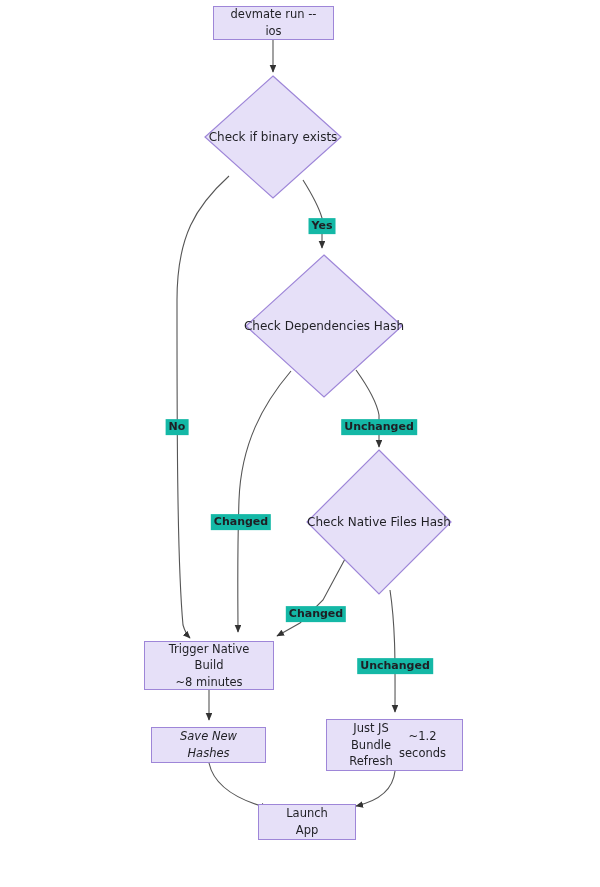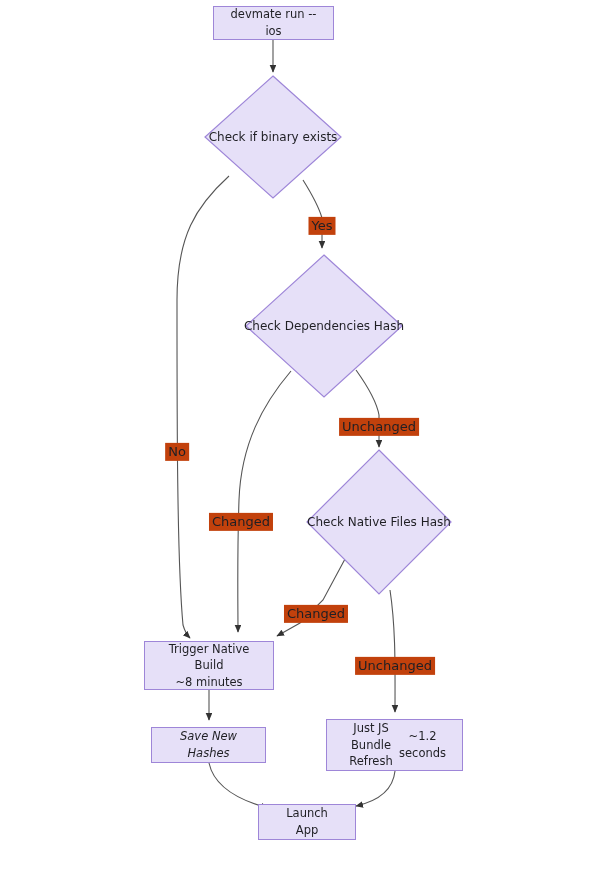--- a/index.html
+++ b/index.html
@@ -68,26 +68,27 @@
     display: flex;
     align-items: center;
     justify-content: center;
     font-size: 12px;
     color: #1f1f24;
     white-space: nowrap;
   }
   .edge-label {
     position: absolute;
     transform: translate(-50%, -50%);
-    background: #c2410c;
+    background: #14b8a6;
     color: #1f1f24;
-    font-size: 13px;
+    font-size: 11px;
     line-height: 1.25;
     padding: 1px 3px;
     white-space: nowrap;
+    font-weight: bold;
   }
   .ln { display: block; }
 </style>
 </head>
 <body>
 
 <div id="canvas">
 
   <svg id="edges" viewBox="0 0 600 887">
     <defs>
@@ -171,21 +172,21 @@
     <span class="ln">Just JS Bundle Refresh</span>
     <span class="ln">~1.2 seconds</span>
   </div>
 
   <div class="node node-rect" style="left:258px; top:804px; width:98px; height:36px;">
     <span>Launch App</span>
   </div>
 
   <div class="edge-label" style="left:322px; top:226px;">Yes</div>
 
-  <div class="edge-label" style="left:177px; top:427px;margin-top:25px;">No</div>
+  <div class="edge-label" style="left:177px; top:427px;">No</div>
 
   <div class="edge-label" style="left:379px; top:427px;">Unchanged</div>
 
   <div class="edge-label" style="left:241px; top:522px;">Changed</div>
 
   <div class="edge-label" style="left:316px; top:614px;">Changed</div>
 
   <div class="edge-label" style="left:395px; top:666px;">Unchanged</div>
 
 </div>

